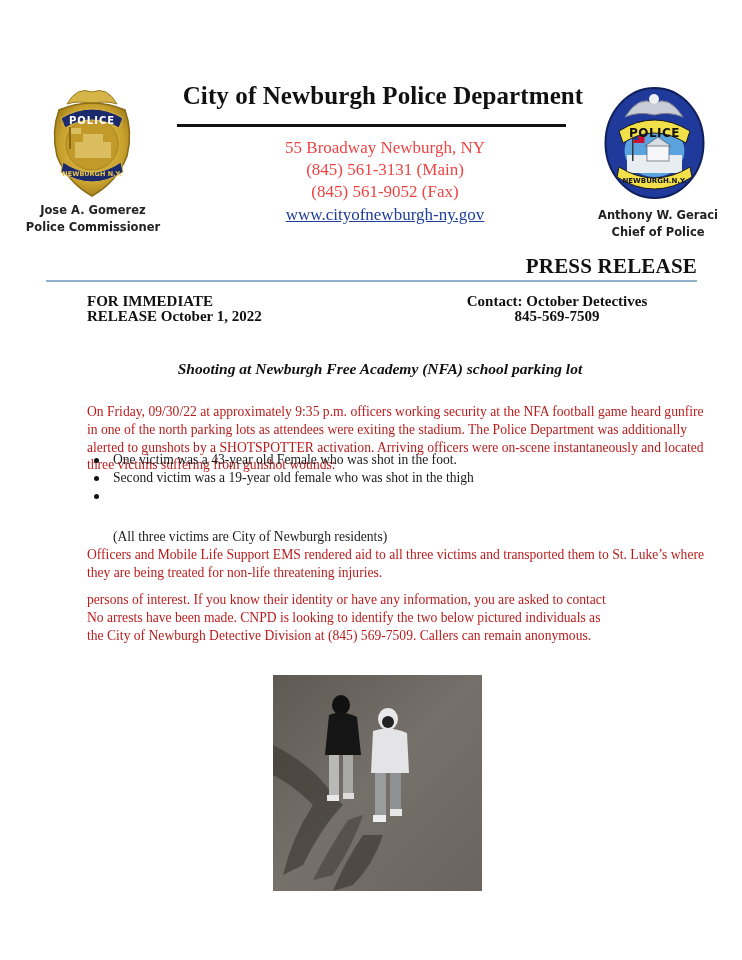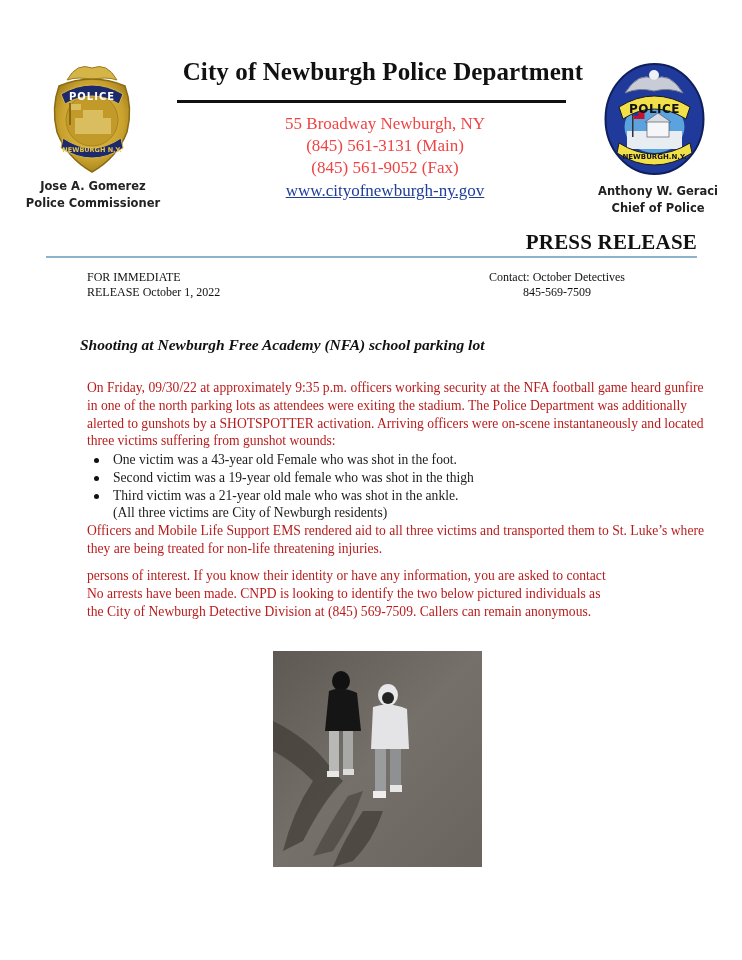--- a/index.html
+++ b/index.html
@@ -1,17 +1,17 @@
 <!DOCTYPE html>
 <html><head>
   <meta charset="utf-8">
   <style>
     html, body { margin: 0; padding: 0; background: #ffffff; }
     body { width: 742px; height: 960px; position: relative; overflow: hidden; color: #111; }
-    .abs { position: absolute; }
+    .abs { position: absolute; margin-top: 24px; }
     .serif { font-family: "Liberation Serif", "DejaVu Serif", serif; }
     .sans { font-family: "DejaVu Sans", "Liberation Sans", sans-serif; }
 
     
     #dept-title { left: 160px; top: 58px; width: 446px; text-align: center; font-size: 25px; font-weight: bold; letter-spacing: 0.1px; }
     #header-rule { left: 177px; top: 100px; width: 389px; height: 3px; background: #111; }
     .addr { left: 200px; width: 370px; text-align: center; font-size: 17px; color: #ef4444; }
     #addr-street { top: 114px; }
     #addr-main { top: 136px; }
     #addr-fax { top: 158px; }
@@ -22,25 +22,25 @@
     #badge-right { left: 603px; top: 61px; width: 103px; height: 116px; }
 
     .caption { font-size: 11.5px; font-weight: bold; text-align: center; line-height: 17px; color: #222; }
     #commissioner { left: 18px; top: 178px; width: 150px; }
     #chief { left: 583px; top: 183px; width: 150px; }
 
     
     #press-release { left: 470px; top: 230px; width: 227px; text-align: right; font-size: 21px; font-weight: bold; letter-spacing: 0.2px; }
     #sep-line { left: 46px; top: 256px; width: 651px; height: 2px; background: #8fb2cc; }
 
-    .meta { font-size: 12px; font-weight: normal; line-height: 15px; }
+    .meta { font-size: 15px; font-weight: bold; line-height: 15px; }
     #release-info { left: 87px; top: 270px; width: 260px; }
     #contact-info { left: 440px; top: 270px; width: 234px; text-align: center; }
 
-    #headline { left: 80px; top: 336px; width: 600px; text-align: left; font-size: 15.5px; font-weight: bold; font-style: italic; }
+    #headline { left: 80px; top: 336px; width: 600px; text-align: center; font-size: 15.5px; font-weight: bold; font-style: italic; }
 
     .body-text { left: 87px; width: 628px; font-size: 13.6px; line-height: 17.8px; color: #b91c1c; }
     #para1 { top: 379px; }
     #victim-list { left: 87px; top: 451px; width: 628px; margin: 0; padding: 0; list-style: none; font-size: 13.6px; line-height: 17.8px; color: #1a1a1a; }
     #victim-list li { position: relative; padding-left: 26px; }
     #victim-list li .dot { position: absolute; left: 7px; top: 7px; width: 5px; height: 5px; border-radius: 50%; background: #111; }
     #residents-note { left: 113px; top: 504px; width: 500px; font-size: 13.6px; line-height: 17.8px; color: #1a1a1a; }
     #para2 { top: 522px; }
     #para3 { top: 567px; }
 
@@ -133,21 +133,21 @@
   <div>845-569-7509</div>
 </div>
 
 <div id="headline" class="abs serif">Shooting at Newburgh Free Academy (NFA) school parking lot</div>
 
 <div id="para1" class="abs serif body-text">On Friday, 09/30/22 at approximately 9:35 p.m. officers working security at the NFA football game heard gunfire in one of the north parking lots as attendees were exiting the stadium.  The Police Department was additionally alerted to gunshots by a SHOTSPOTTER activation. Arriving officers were on-scene instantaneously and located three victims suffering from gunshot wounds:</div>
 
 <ul id="victim-list" class="abs serif">
   <li><span class="dot"></span><span>One victim was a 43-year old Female who was shot in the foot.</span></li>
   <li><span class="dot"></span><span>Second victim was a 19-year old female who was shot in the thigh</span></li>
-  <li><span class="dot"></span><span>Third victim was a 21-year old male who was shot in the ankle.</span></li>
+  <li><span class="dot"></span></li>
 </ul>
 <div id="residents-note" class="abs serif">(All three victims are City of Newburgh residents)</div>
 
 <div id="para2" class="abs serif body-text">Officers and Mobile Life Support EMS rendered aid to all three victims and transported them to St. Luke’s where they are being treated for non-life threatening injuries.</div>
 
 <div id="para3" class="abs serif body-text">
   <div>persons of interest. If you know their identity or have any information, you are asked to contact</div>
   <div>No arrests have been made. CNPD is looking to identify the two below pictured individuals as</div>
   <div>the City of Newburgh Detective Division at (845) 569-7509. Callers can remain anonymous.</div>
 </div>

